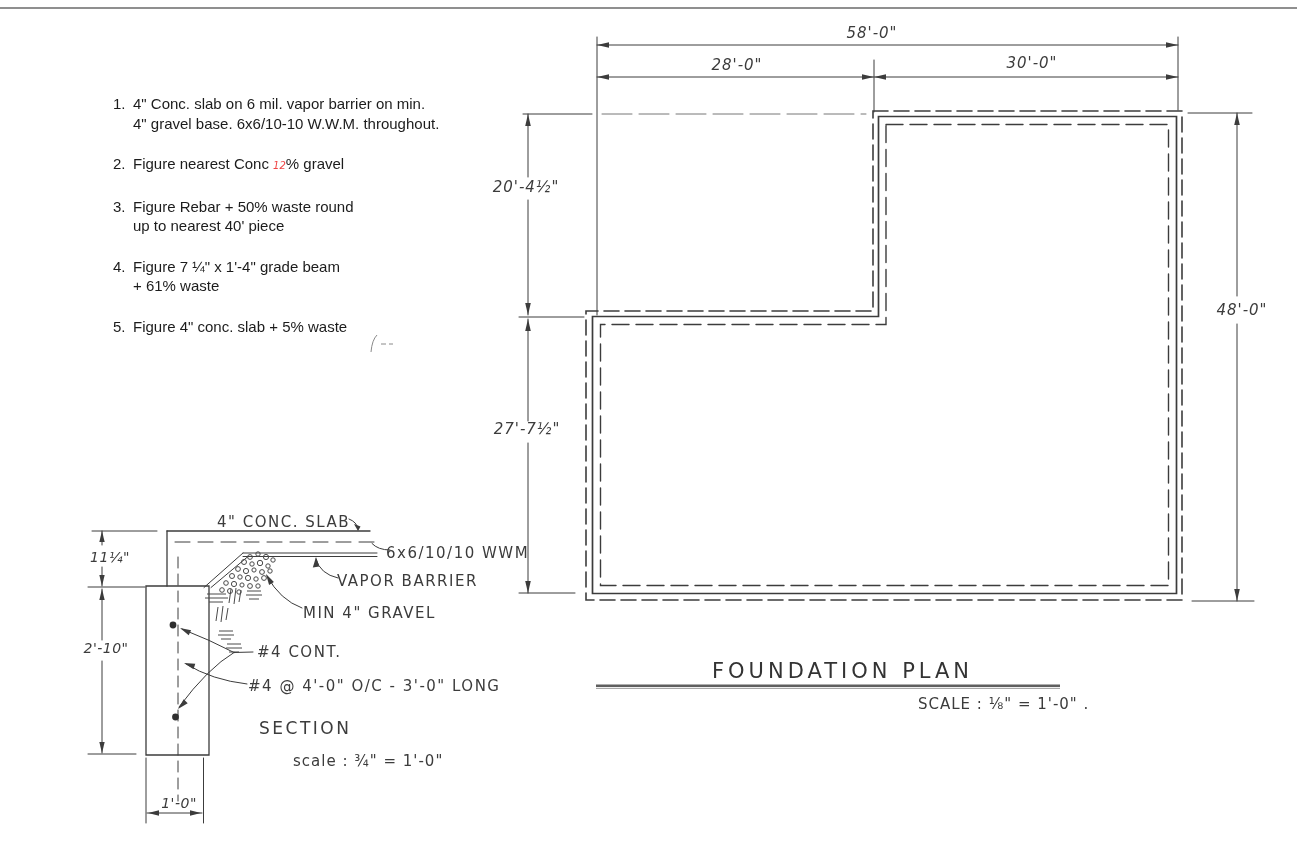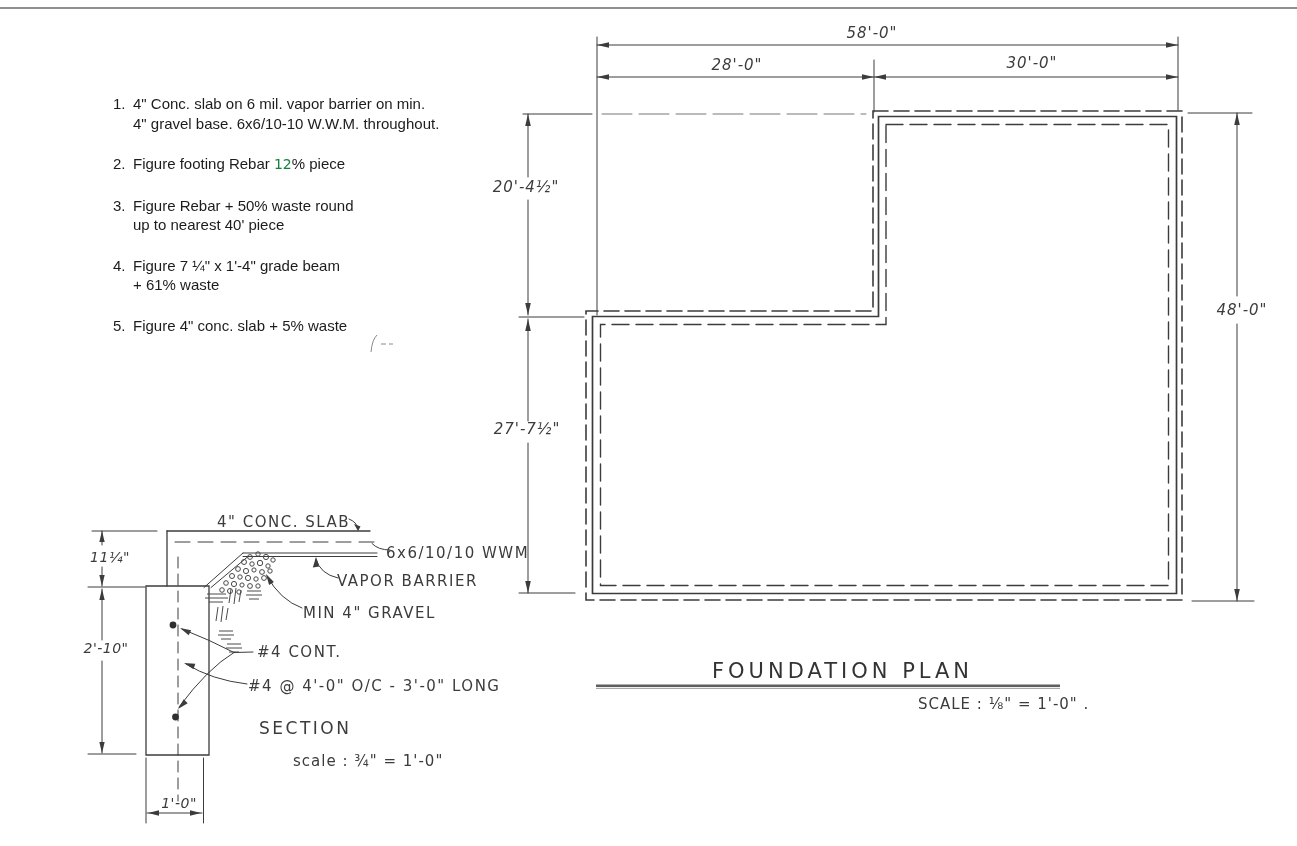--- a/index.html
+++ b/index.html
@@ -5,21 +5,21 @@
   html,body{margin:0;padding:0;background:#e8e8e8;}
   .sheet{position:relative;width:1297px;height:846px;background:#ffffff;overflow:hidden;
          font-family:"Liberation Sans",sans-serif;}
   .top-rule{position:absolute;top:7px;left:0;width:1297px;height:2px;background:#8f8f8f;}
 
   
   .notes{position:absolute;left:113px;top:94px;width:372px;color:#1c1c1c;
          font-size:15px;line-height:19.5px;}
   .note{position:relative;padding-left:20px;margin-bottom:21px;}
   .note .num{position:absolute;left:0;top:0;}
-  .hand12{font-family:"DejaVu Sans",sans-serif;font-size:14px;color:#15803d;}
+  .hand12{font-family:"DejaVu Sans",sans-serif;font-size:10px;color:#ef4444;font-style:italic;}
 
   svg{position:absolute;left:0;top:0;}
   
   .ln{stroke:#3c3c3c;stroke-width:1.3;fill:none;stroke-linecap:round;}
   .thin{stroke-width:1;}
   .lite{stroke:#777;}
   .wallA{stroke-width:1.6;stroke-dasharray:15 6;}
   .wallB{stroke-width:1.7;}
   .wallC{stroke-width:1.4;stroke-dasharray:17 7;}
   .cdash{stroke-dasharray:11 6;}
@@ -48,21 +48,21 @@
   <div class="top-rule"></div>
 
   <div class="notes">
     <div class="note">
       <span class="num">1.</span>
       <div>4" Conc. slab on 6 mil. vapor barrier on min.</div>
       <div>4" gravel base.  6x6/10-10 W.W.M. throughout.</div>
     </div>
     <div class="note">
       <span class="num">2.</span>
-      <div><span>Figure footing Rebar </span><span class="hand12">12</span><span>% piece</span></div>
+      <div><span>Figure nearest Conc </span><span class="hand12">12</span><span>% gravel</span></div>
     </div>
     <div class="note">
       <span class="num">3.</span>
       <div>Figure Rebar + 50% waste round</div>
       <div>up to nearest 40' piece</div>
     </div>
     <div class="note">
       <span class="num">4.</span>
       <div>Figure 7 ¼" x 1'-4" grade beam</div>
       <div>+ 61% waste</div>

